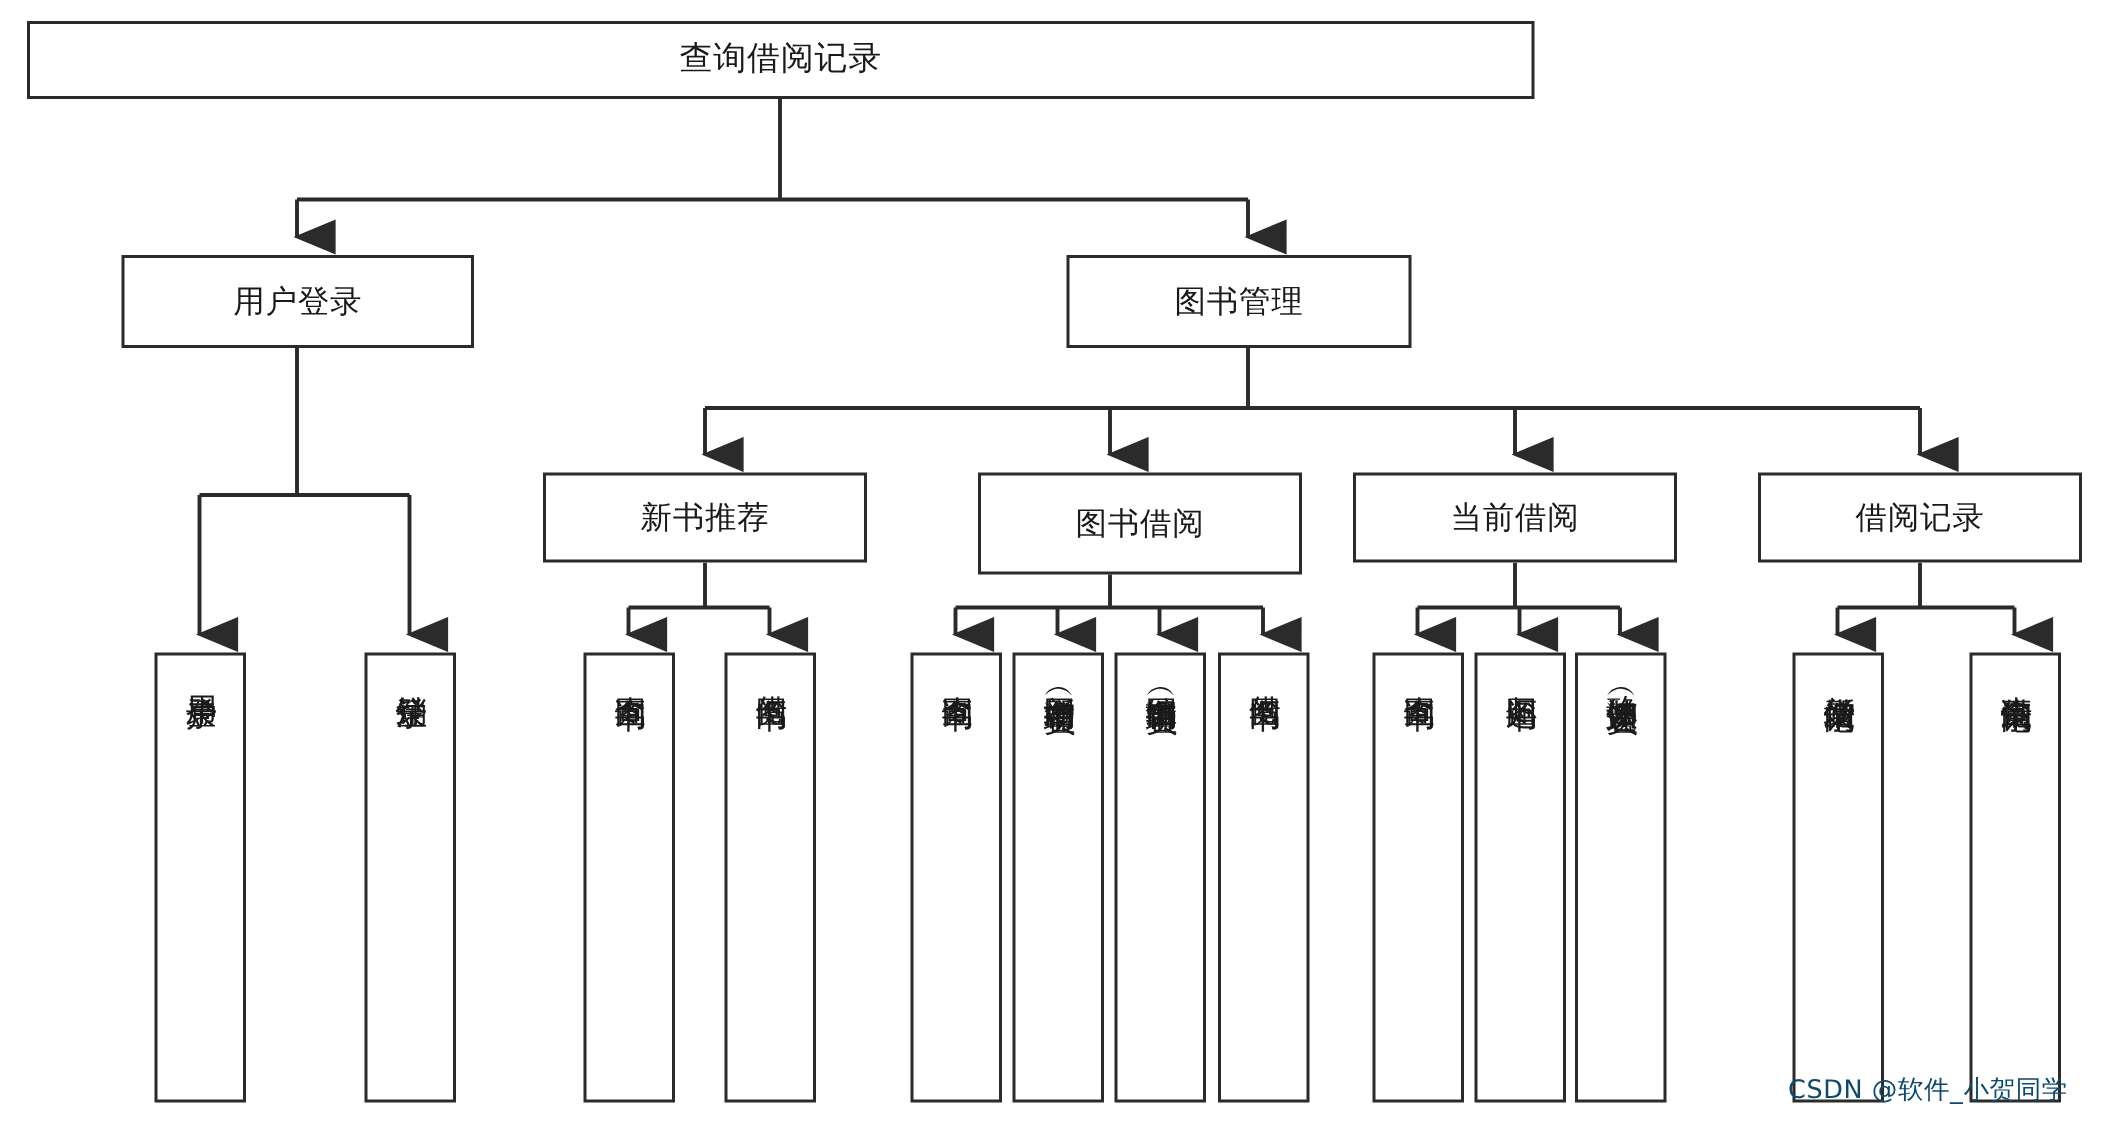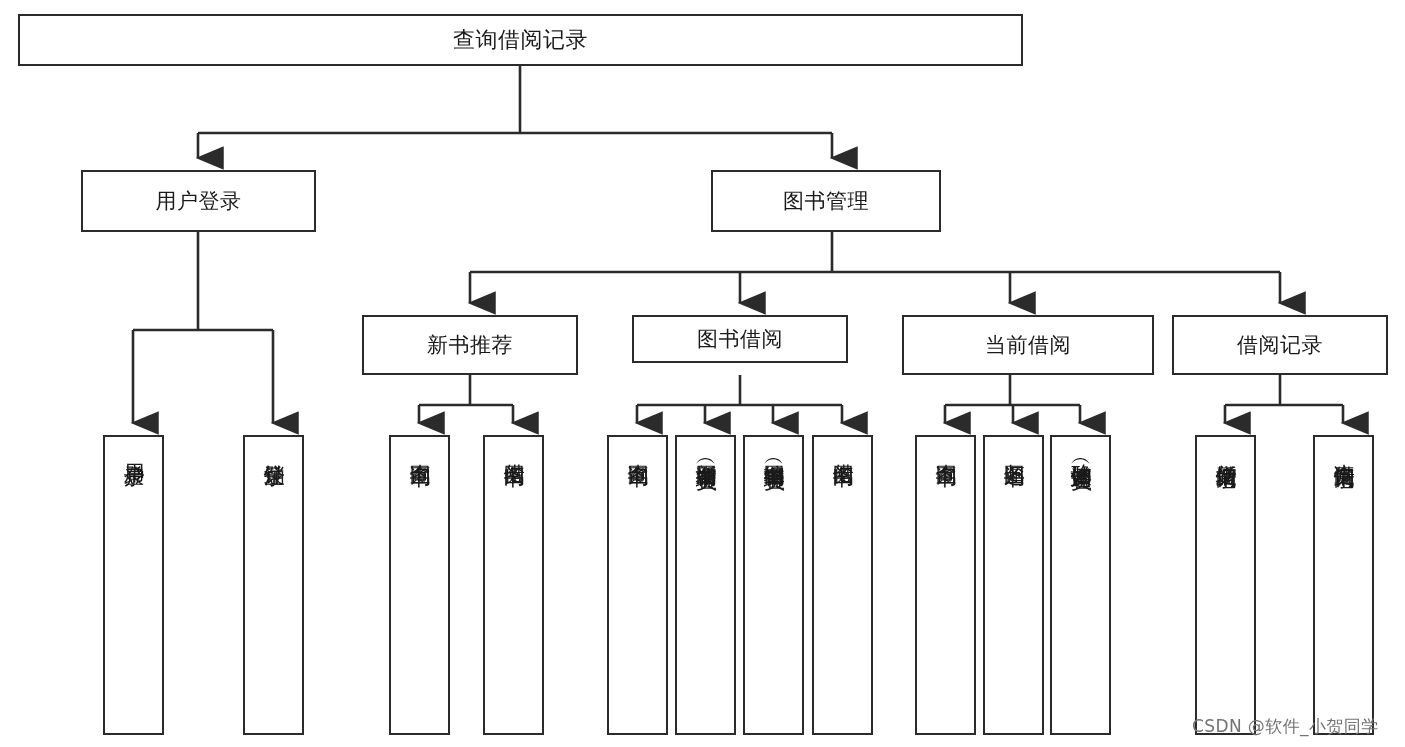--- a/index.html
+++ b/index.html
@@ -58,21 +58,21 @@
     line-height: 1.32;
     letter-spacing: 1px;
     white-space: nowrap;
   }
   .node.root .lbl {
     font-size: 22px;
   }
   .watermark {
     position: absolute;
     font-size: 17px;
-    color: #737373;
+    color: #0c4a6e;
     white-space: nowrap;
     letter-spacing: 0.4px;
   }
 </style>
 </head>
 <body>
 
 <div id="canvas">
 
   <svg id="wires" viewBox="0 0 1405 747" width="1405" height="747">
@@ -132,24 +132,24 @@
   <div class="node h" style="left:81px; top:170px; width:235px; height:62px;">
     <span class="lbl">用户登录</span>
   </div>
   <div class="node h" style="left:711px; top:170px; width:230px; height:62px;">
     <span class="lbl">图书管理</span>
   </div>
 
   <div class="node h" style="left:362px; top:315px; width:216px; height:60px;">
     <span class="lbl">新书推荐</span>
   </div>
-  <div class="node h" style="left:632px; top:315px; width:216px; height:48px;">
+  <div class="node h" style="left:652px; top:315px; width:216px; height:68px;">
     <span class="lbl">图书借阅</span>
   </div>
-  <div class="node h" style="left:902px; top:315px; width:252px; height:60px;">
+  <div class="node h" style="left:902px; top:315px; width:216px; height:60px;">
     <span class="lbl">当前借阅</span>
   </div>
   <div class="node h" style="left:1172px; top:315px; width:216px; height:60px;align-items:center;">
     <span class="lbl">借阅记录</span>
   </div>
 
   <div class="node v" style="left:103px; top:435px; width:61px; height:300px;">
     <span class="lbl">用户登录</span>
   </div>
   <div class="node v" style="left:243px; top:435px; width:61px; height:300px;">

